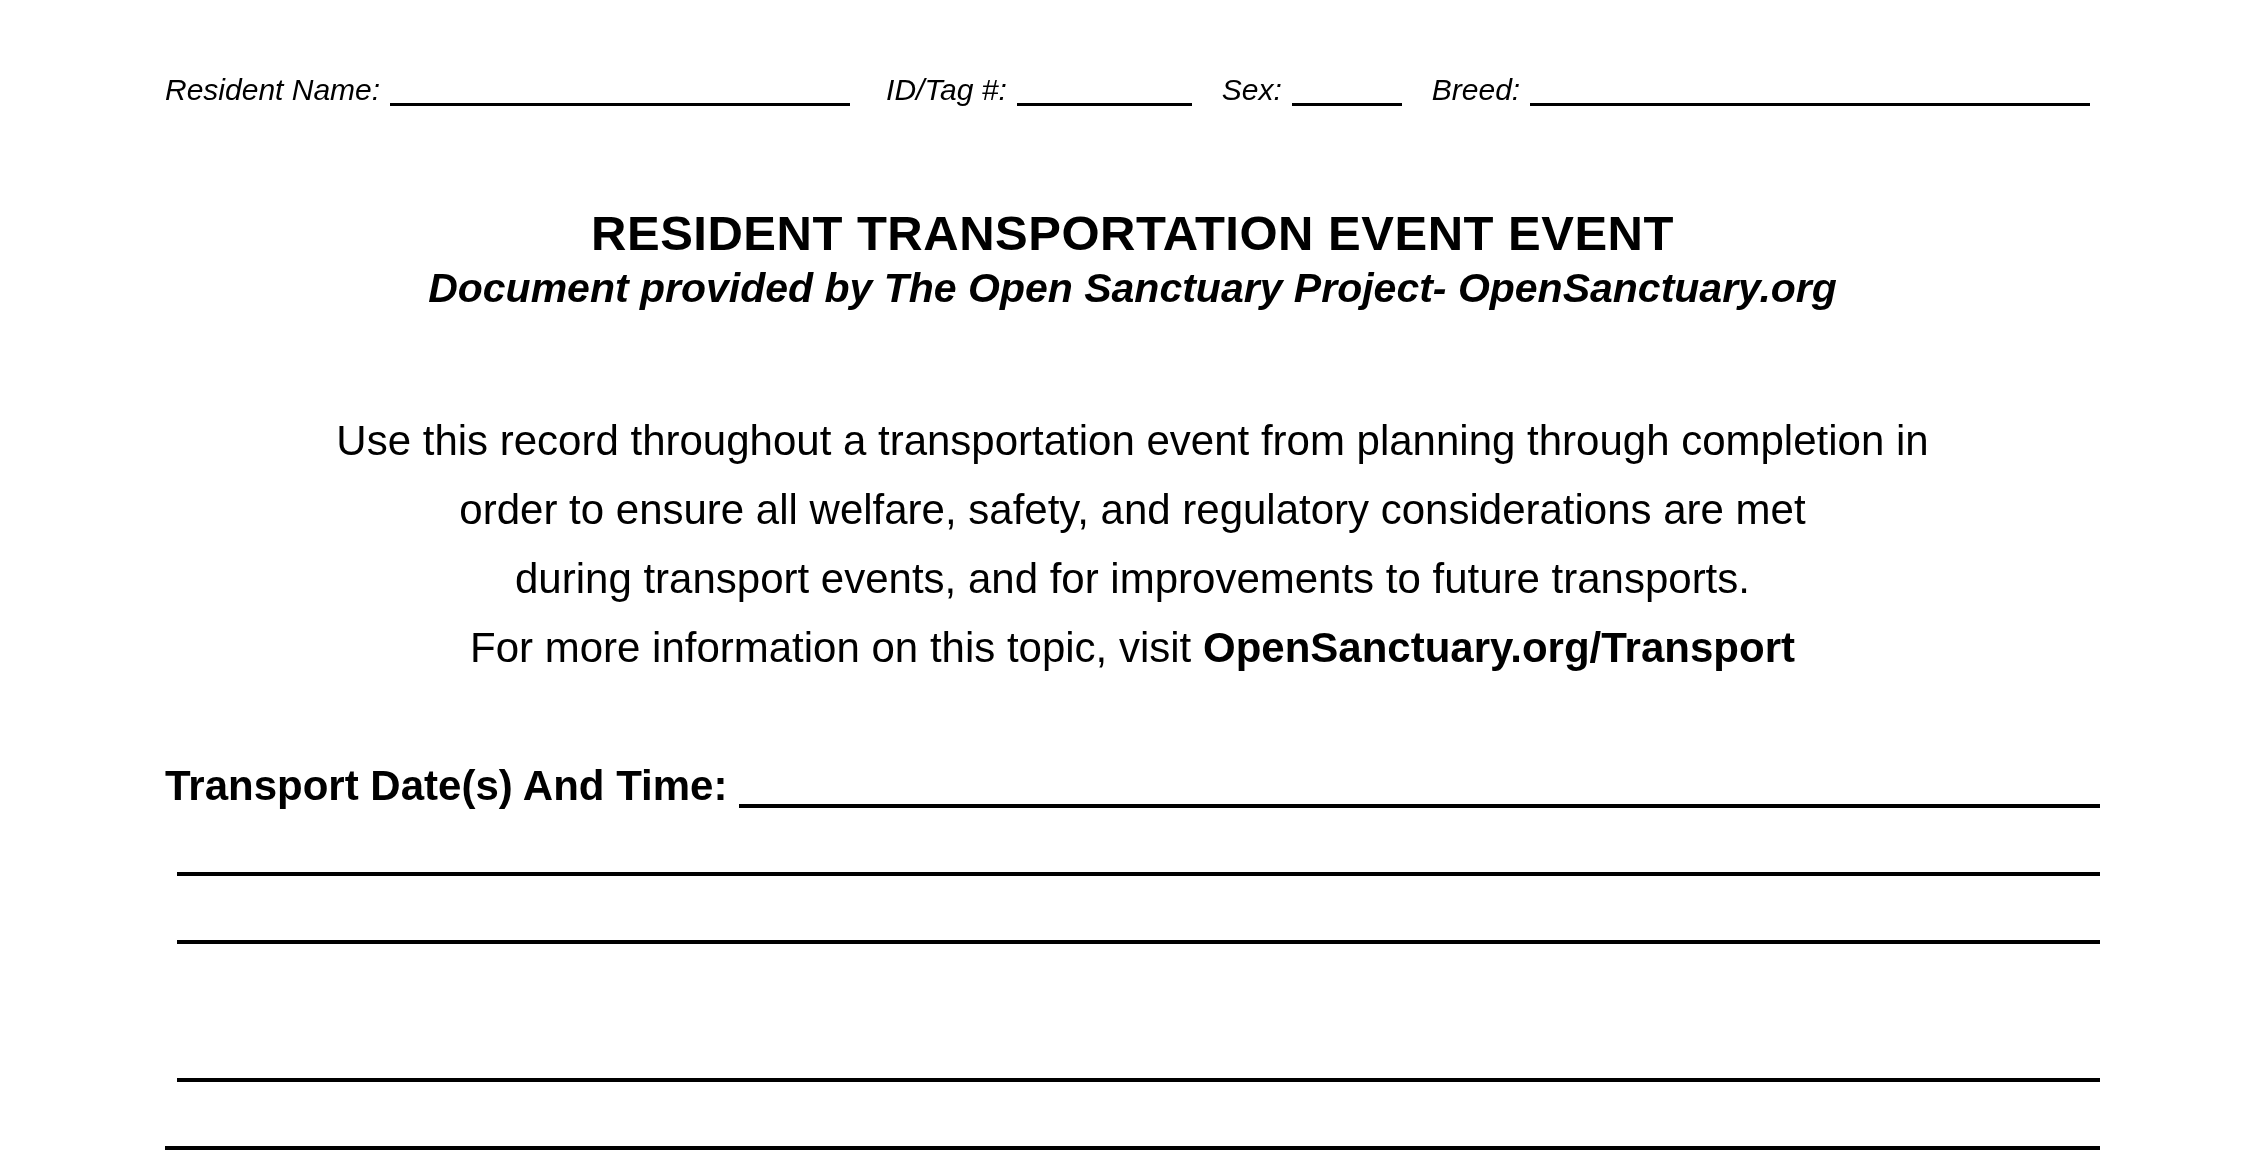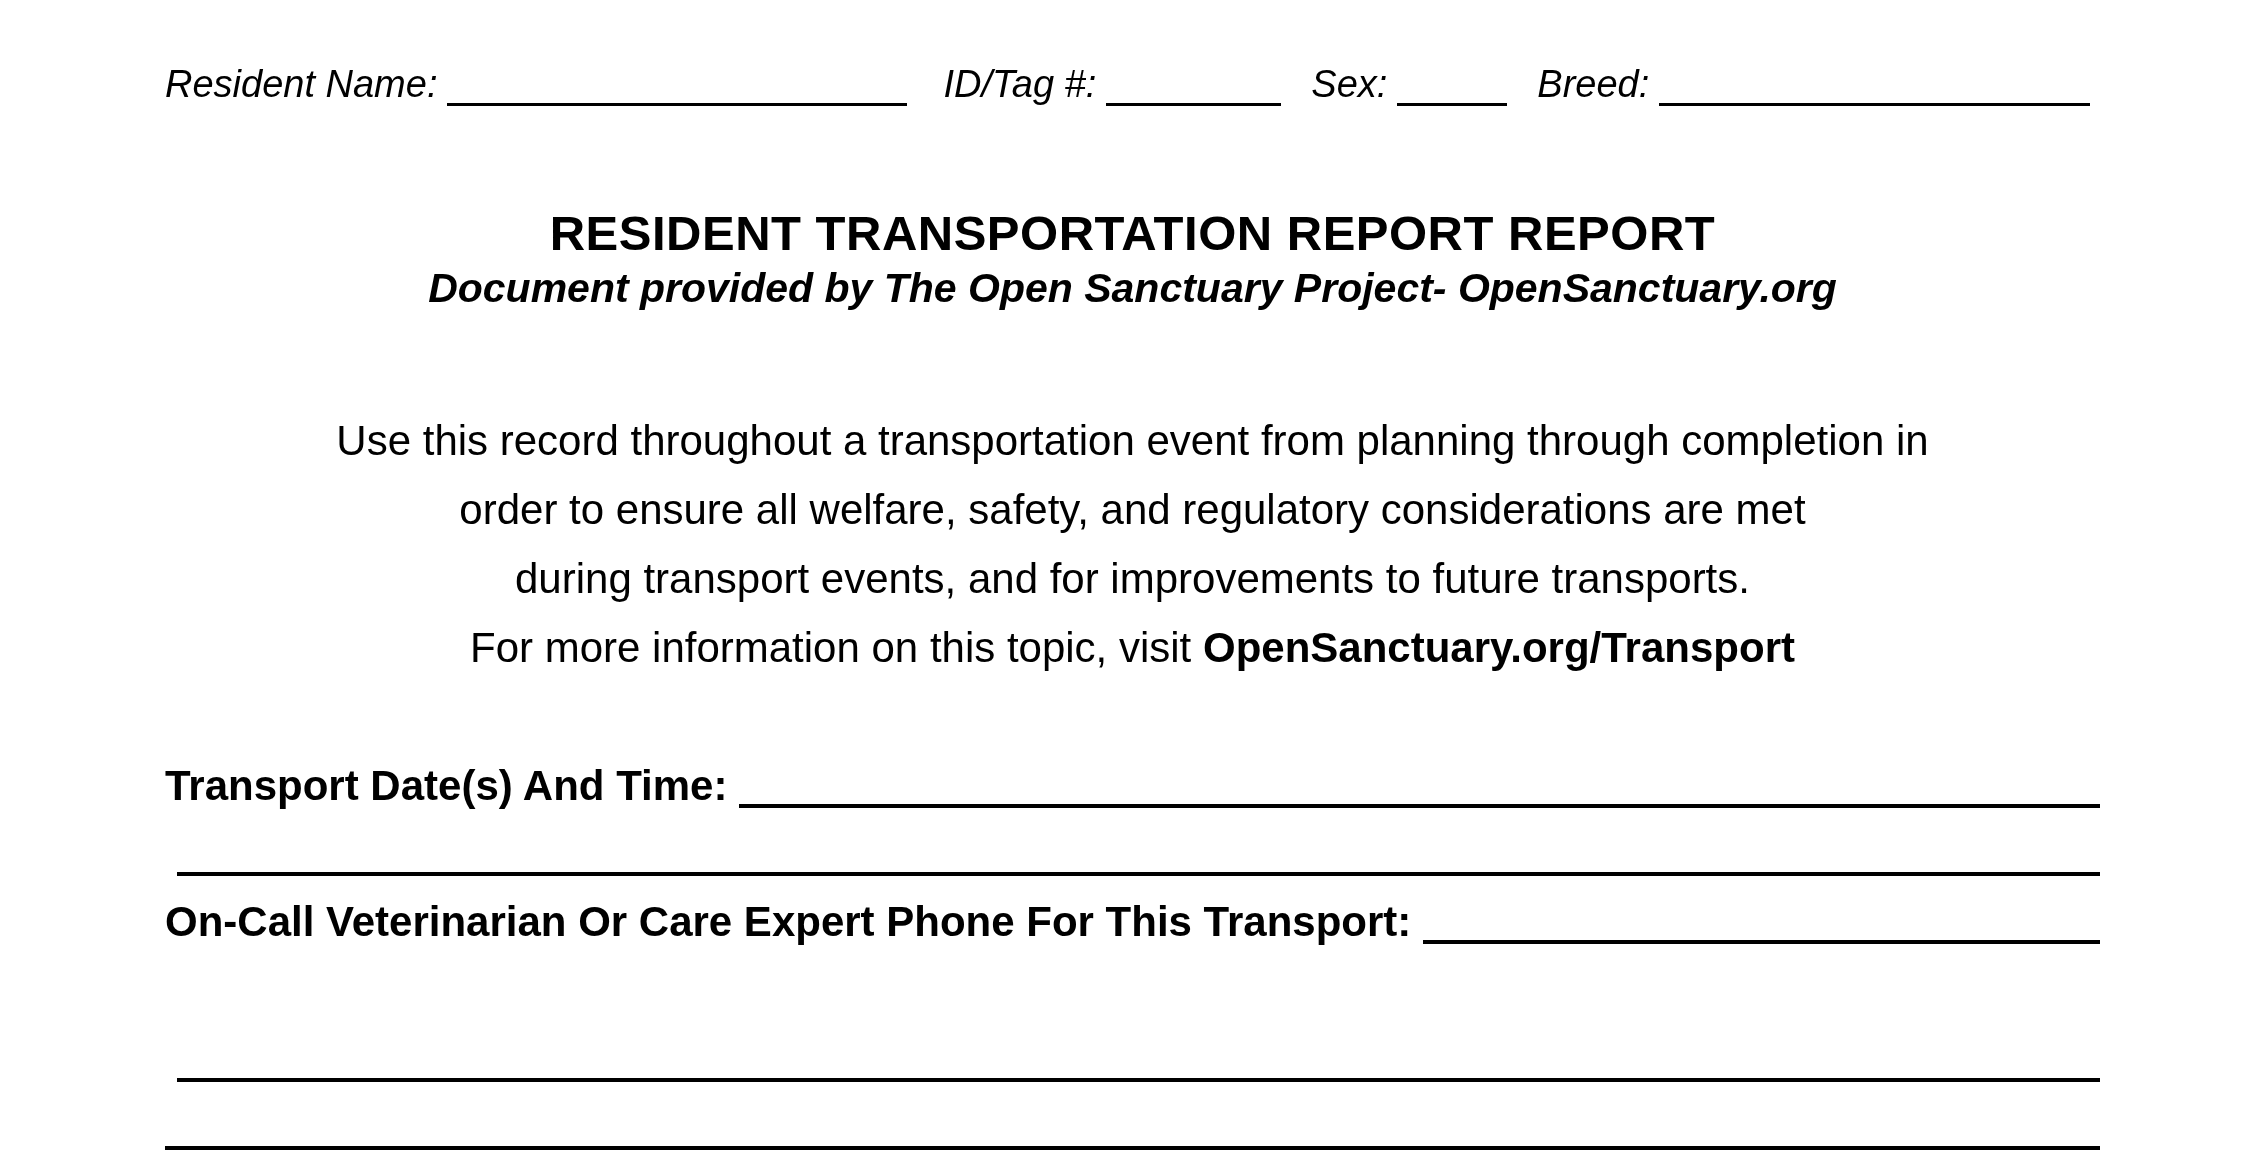--- a/index.html
+++ b/index.html
@@ -13,21 +13,21 @@
     padding: 60px 148px 0 165px;
     overflow: hidden;
   }
 
   
   .header-row {
     display: flex;
     align-items: flex-end;
     height: 46px;
     font-style: italic;
-    font-size: 38px;
+    font-size: 30px;
     margin-right: 10px;
   }
   .header-row .label { white-space: nowrap; line-height: 1.1; }
   .blank {
     border-bottom: 3px solid #000;
     align-self: flex-end;
     height: 12px;
     margin-left: 10px;
   }
   .blank-resident-name { width: 460px; }
@@ -89,40 +89,39 @@
   <span class="label">Resident Name:</span>
   <span class="blank blank-resident-name"></span>
   <span class="label hdr-gap-20">ID/Tag #:</span>
   <span class="blank blank-id-tag"></span>
   <span class="label hdr-gap-30">Sex:</span>
   <span class="blank blank-sex"></span>
   <span class="label hdr-gap-30">Breed:</span>
   <span class="blank blank-breed"></span>
 </div>
 
-<div class="doc-title">RESIDENT TRANSPORTATION REPORT REPORT</div>
+<div class="doc-title">RESIDENT TRANSPORTATION EVENT EVENT</div>
 <div class="doc-subtitle">Document provided by The Open Sanctuary Project- OpenSanctuary.org</div>
 
 <div class="intro">
   <div>Use this record throughout a transportation event from planning through completion in</div>
   <div>order to ensure all welfare, safety, and regulatory considerations are met</div>
   <div>during transport events, and for improvements to future transports.</div>
   <div><span>For more information on this topic, visit </span><span class="bold">OpenSanctuary.org/Transport</span></div>
 </div>
 
 <div class="fields">
   <div class="field-line">
     <span class="label">Transport Date(s) And Time:</span>
     <span class="blank"></span>
   </div>
   <div class="field-line">
     <span class="blank"></span>
   </div>
   <div class="field-line">
-    <span class="label">On-Call Veterinarian Or Care Expert Phone For This Transport:</span>
     <span class="blank"></span>
   </div>
 </div>
 
 <div class="reason-block">
   <div class="field-line">
     <span class="blank"></span>
   </div>
   <div class="field-line continuation">
     <span class="blank"></span>

